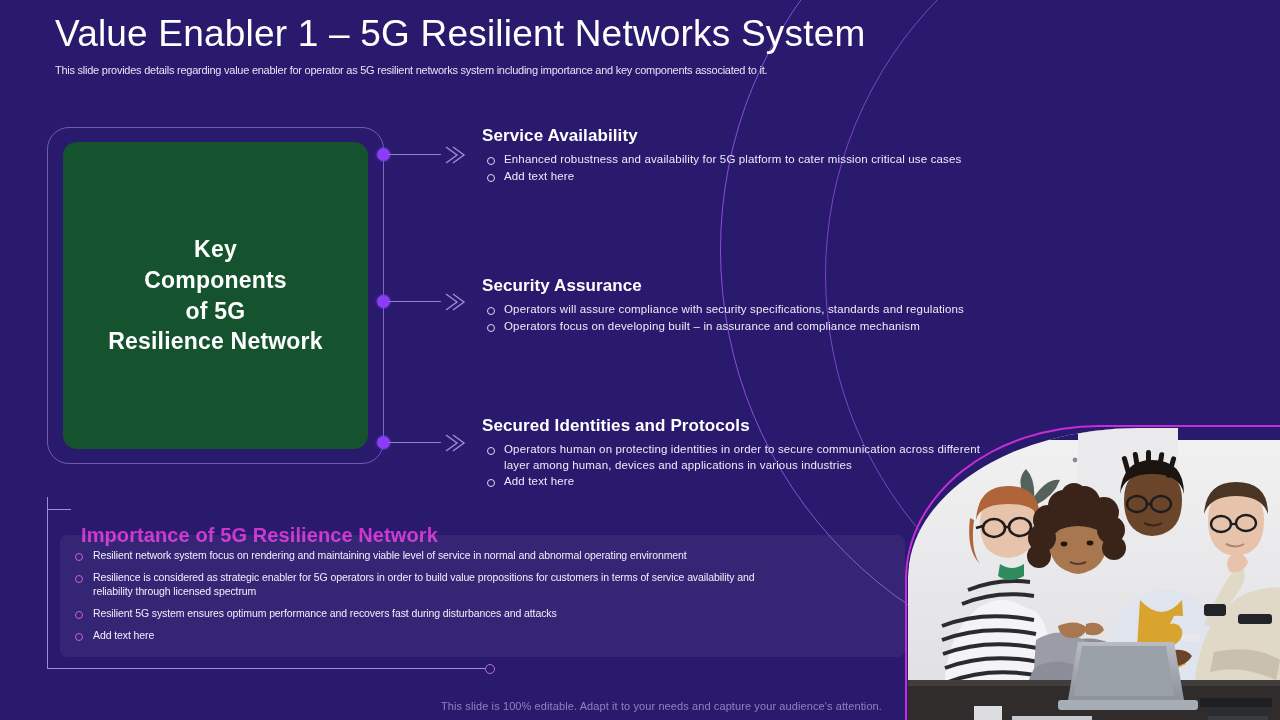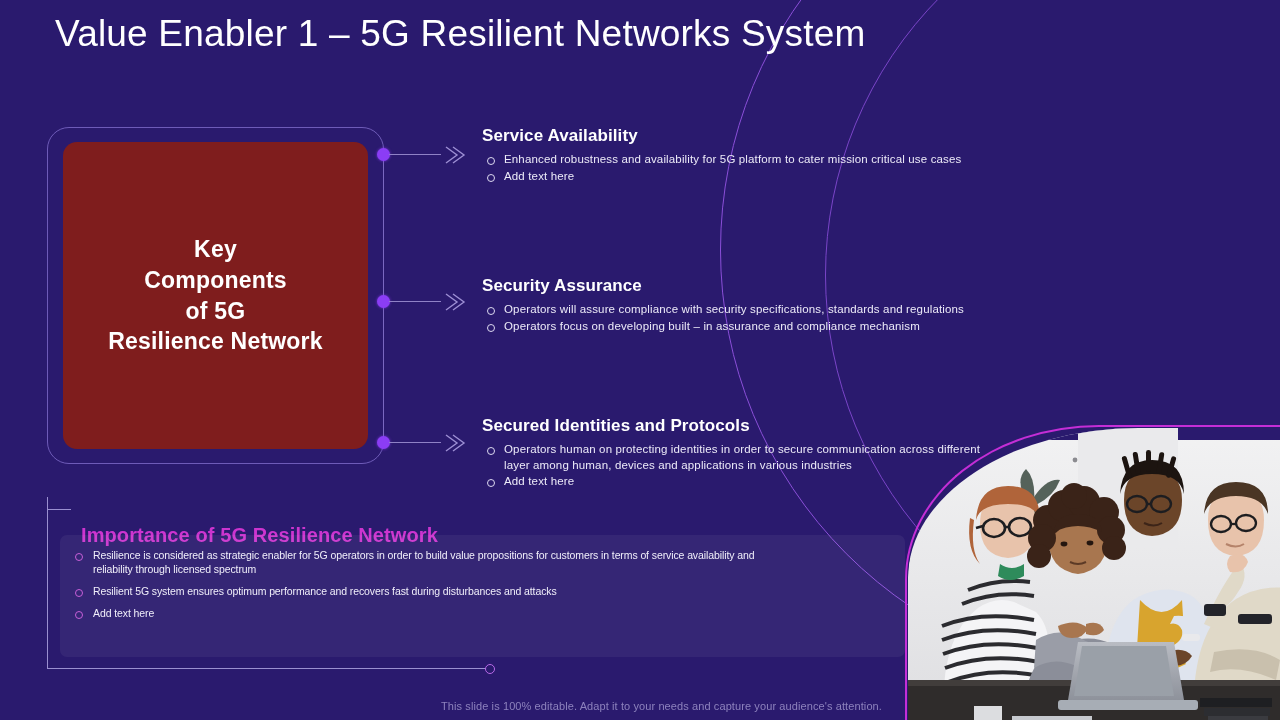--- a/index.html
+++ b/index.html
@@ -39,21 +39,21 @@
 
   
   .kc-outer{
     position:absolute; left:47px; top:127px;
     width:337px; height:337px;
     border:1.4px solid #6e5bb8; border-radius:22px;
   }
   .kc-inner{
     position:absolute; left:63px; top:142px;
     width:305px; height:307px;
-    background:#7f1d1d; border-radius:14px;
+    background:#14532d; border-radius:14px;
     display:flex; align-items:center; justify-content:center;
   }
   .kc-label{
     font-size:23px; font-weight:bold; line-height:1.33;
     text-align:center; color:#ffffff; letter-spacing:.2px;
   }
 
   
   .rail{
     position:absolute; left:383px; top:148px;
@@ -160,20 +160,21 @@
   }
 </style>
 </head>
 <body>
 
 <div class="deco-arc-outer"></div>
 <div class="deco-arc-inner"></div>
 
 <div class="header">
   <div class="title">Value Enabler 1 – 5G Resilient Networks System</div>
+  <div class="subtitle">This slide provides details regarding value enabler for operator as 5G resilient networks system including importance and key components associated to it.</div>
 </div>
 
 <div class="kc-outer"></div>
 <div class="kc-inner">
   <div class="kc-label">
     <div>Key</div>
     <div>Components</div>
     <div>of 5G</div>
     <div>Resilience Network</div>
   </div>
@@ -229,20 +230,21 @@
     <li>Add text here</li>
   </ul>
 </div>
 
 <div class="imp-bracket"></div>
 <div class="imp-tick"></div>
 <div class="imp-endcap"></div>
 <div class="imp-title">Importance of 5G Resilience Network</div>
 <div class="imp-panel"></div>
 <ul class="imp-list">
+  <li>Resilient network system focus on rendering and maintaining viable level of service in normal and abnormal operating environment</li>
   <li style="width:715px">Resilience is considered as strategic enabler for 5G operators in order to  build value propositions for customers in terms of service availability and reliability through licensed spectrum</li>
   <li>Resilient 5G system ensures optimum performance and recovers fast during disturbances and attacks</li>
   <li>Add text here</li>
 </ul>
 
 <div class="photo-wrap">
   <svg width="380" height="300" viewBox="0 0 380 300">
     <defs>
       <clipPath id="pclip">
           <path d="M380 300 L0 300 L0 150 A230 150 0 0 1 230 0 L380 0 Z"></path>

